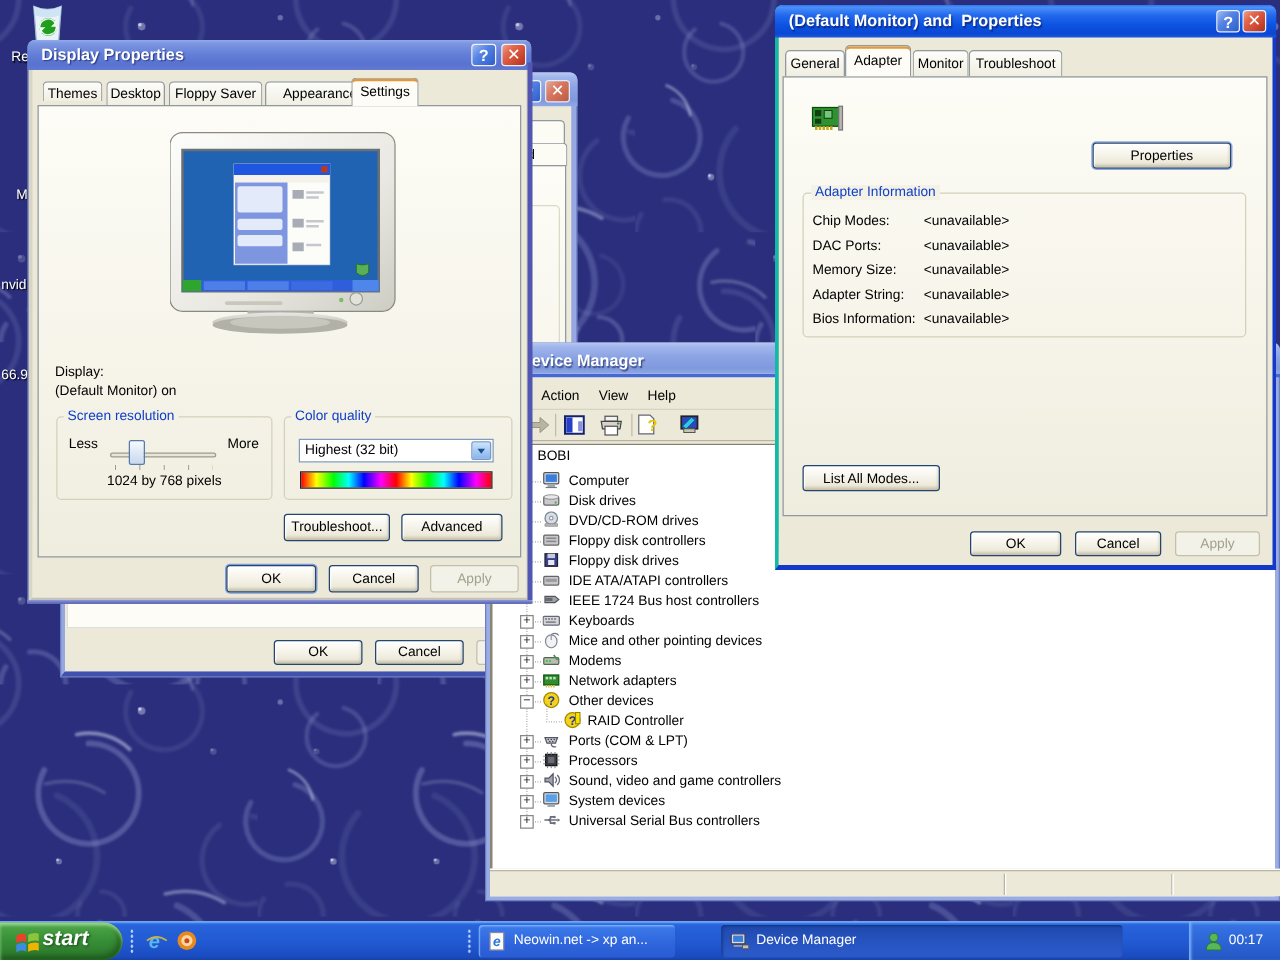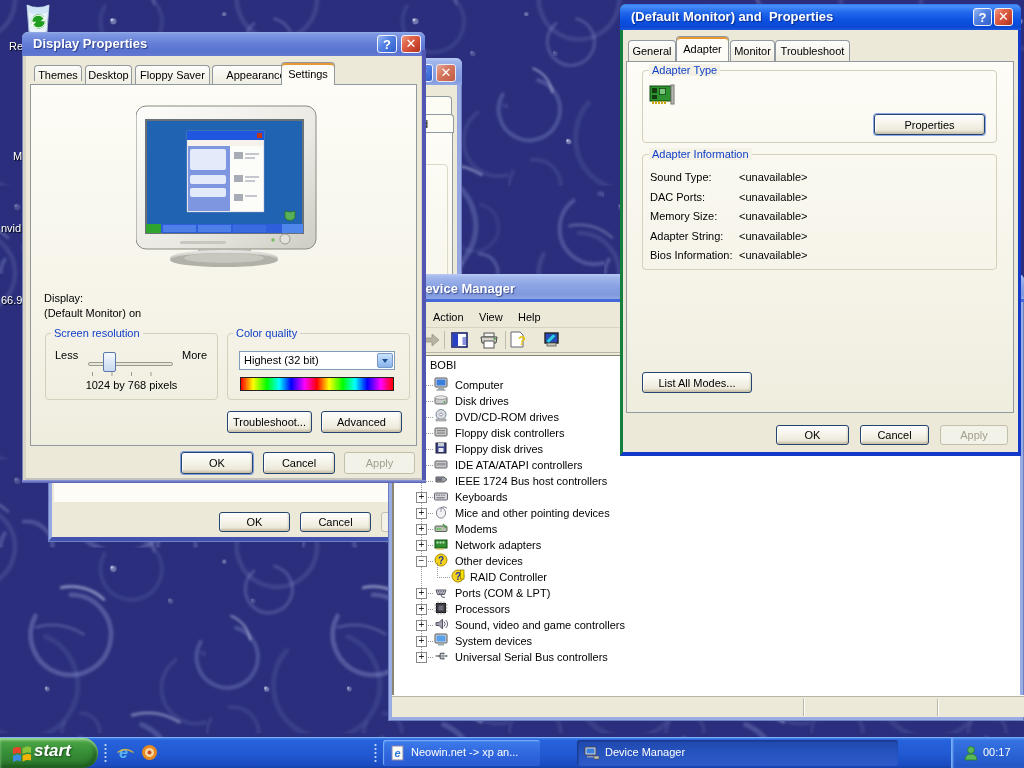--- a/index.html
+++ b/index.html
@@ -427,34 +427,31 @@
 
  <div class="b" style="left:155px;top:420px;width:72px;height:22px;line-height:21px;box-shadow:0 0 0 1px #7F9CE0, inset -1px -2px 2px rgba(160,150,120,.35), inset 1px 1px 1px #fff">OK</div>
  <div class="b" style="left:237px;top:420px;width:72px;height:22px;line-height:21px">Cancel</div>
  <div class="bd" style="left:318px;top:420px;width:71px;height:22px;line-height:21px">Apply</div>
 </div>
 
 <div class="w" style="z-index:3;left:422px;top:50px;width:4px;height:430px;background:#5156B2"></div>
 <div class="w" style="z-index:3;left:22px;top:480px;width:404px;height:3px;background:linear-gradient(180deg,#8E9CD8,#565CB0)"></div>
 
 <div class="w" id="winDF" style="z-index:4;left:620px;top:4px;width:401px;height:452px;background:#ECE9D8;
-  border-left:3px solid #15803d;border-right:3px solid #1239C8;border-bottom:4px solid #1239C8;border-radius:6px 6px 0 0">
+  border-left:3px solid #14b8a6;border-right:3px solid #1239C8;border-bottom:4px solid #1239C8;border-radius:6px 6px 0 0">
  <div class="w tba" style="left:-3px;top:0;width:401px;height:26px;border-radius:6px 6px 0 0"></div>
  <div class="tt" style="left:8px;top:5px">(Default Monitor) and&nbsp; Properties</div>
  <div class="hb" style="left:350px;top:4px;width:19px;height:18px;font-size:13px;line-height:17px">?</div>
  <div class="xb" style="left:371px;top:4px;width:19px;height:18px;font-size:13px;line-height:16px">✕</div>
 
  <div class="tab" style="left:5px;top:36px;width:48px;height:21px;line-height:21px">General</div>
  <div class="tabsel" style="left:53px;top:32px;width:53px;height:25px;line-height:25px">Adapter</div>
  <div class="tab" style="left:107px;top:36px;width:45px;height:21px;line-height:21px">Monitor</div>
  <div class="tab" style="left:152px;top:36px;width:75px;height:21px;line-height:21px">Troubleshoot</div>
  <div class="tp" id="dfpanel" style="left:3px;top:57px;width:388px;height:352px">
- <div class="gb" style="left:15px;top:8px;width:355px;height:73px">
-   <div class="gl" style="left:6px;top:-7px">Adapter Type</div>
- </div>
  <svg class="w" style="left:22px;top:22px" width="26" height="21" viewBox="0 0 26 21">
    <rect x="1" y="2" width="21" height="15" fill="#2F9230" stroke="#0E4A10"></rect>
    <g fill="#123E12">
             <rect x="3" y="4" width="5" height="5"></rect>
             <rect x="10" y="4" width="7" height="7"></rect>
             <rect x="3" y="11" width="5" height="4"></rect>
           </g>
    <g fill="#76C578">
             <rect x="10.8" y="4.8" width="5.4" height="5.4"></rect>
           </g>
@@ -464,21 +461,21 @@
             <rect x="9" y="17" width="2" height="3"></rect>
             <rect x="12" y="17" width="2" height="3"></rect>
             <rect x="15" y="17" width="2" height="3"></rect>
           </g>
    <rect x="22" y="1" width="3" height="19" fill="#B8B8B0" stroke="#777"></rect>
  </svg>
  <div class="b" style="left:247px;top:52px;width:111px;height:21px;line-height:20px;box-shadow:0 0 0 1px #8DA8E8, inset -1px -2px 2px rgba(160,150,120,.35), inset 1px 1px 1px #fff">Properties</div>
  <div class="gb" style="left:15px;top:92px;width:355px;height:116px">
    <div class="gl" style="left:6px;top:-7px">Adapter Information</div>
  </div>
- <div class="t" style="left:23px;top:109px">Sound Type:</div>
+ <div class="t" style="left:23px;top:109px">Chip Modes:</div>
         <div class="t" style="left:112px;top:109px">&lt;unavailable&gt;</div>
  <div class="t" style="left:23px;top:129px">DAC Ports:</div>
         <div class="t" style="left:112px;top:129px">&lt;unavailable&gt;</div>
  <div class="t" style="left:23px;top:148px">Memory Size:</div>
         <div class="t" style="left:112px;top:148px">&lt;unavailable&gt;</div>
  <div class="t" style="left:23px;top:168px">Adapter String:</div>
         <div class="t" style="left:112px;top:168px">&lt;unavailable&gt;</div>
  <div class="t" style="left:23px;top:187px">Bios Information:</div>
         <div class="t" style="left:112px;top:187px">&lt;unavailable&gt;</div>
  <div class="b" style="left:15px;top:310px;width:110px;height:21px;line-height:20px">List All Modes...</div>

